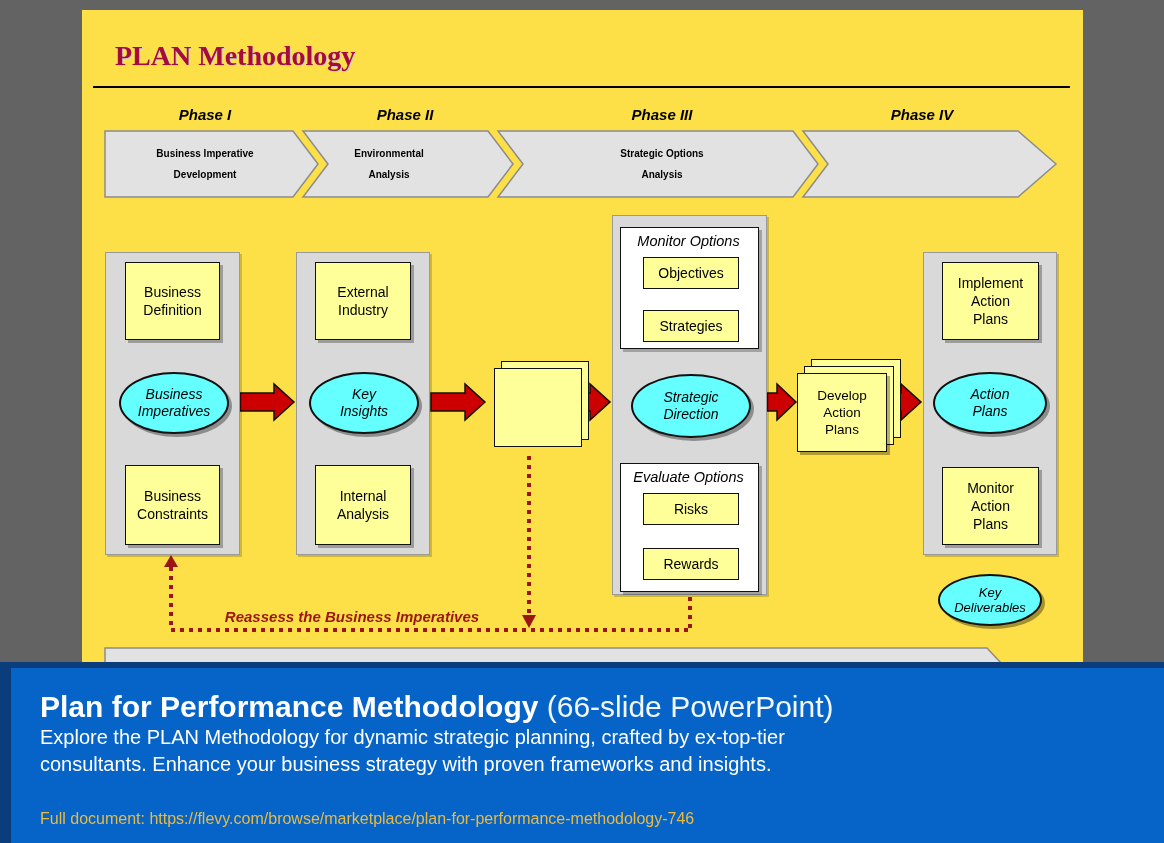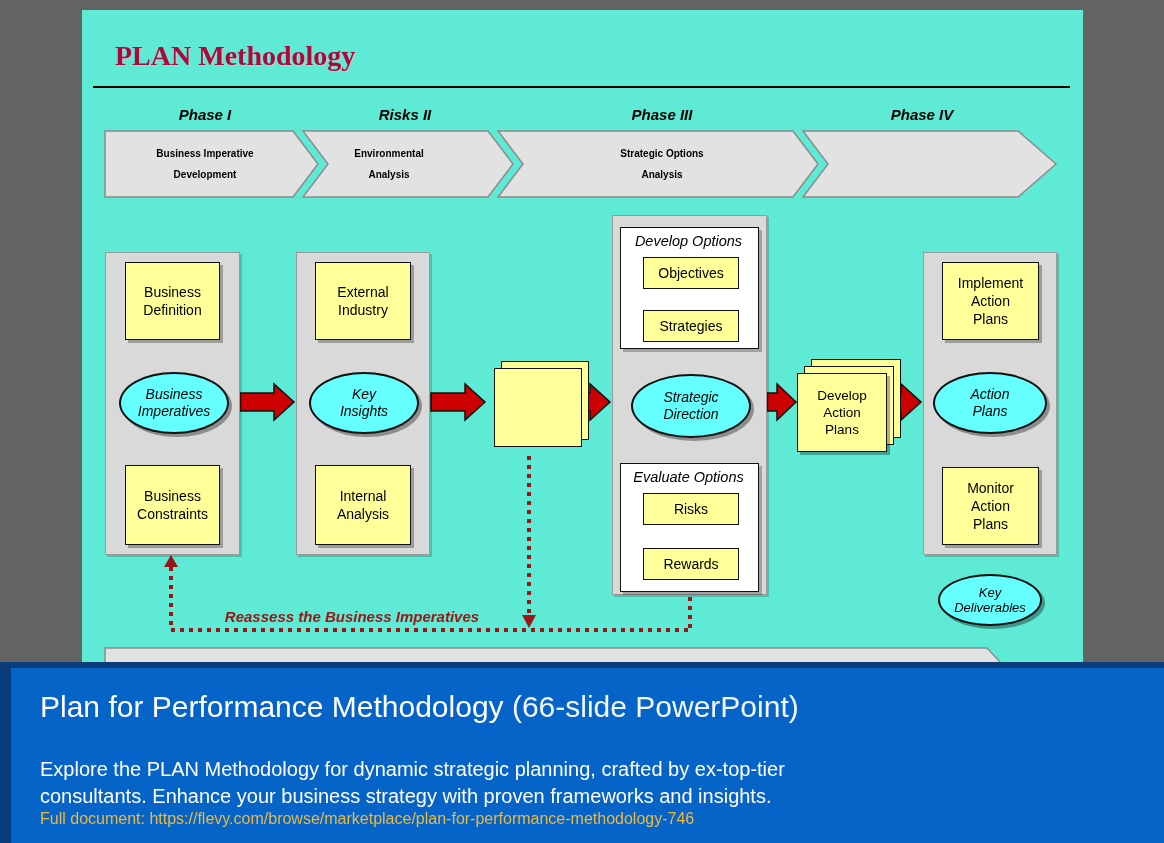--- a/index.html
+++ b/index.html
@@ -1,19 +1,19 @@
 <!DOCTYPE html>
 <html><head>
 <meta charset="utf-8">
 <style>
   html,body{margin:0;padding:0;}
   .stage{position:relative;width:1164px;height:843px;background:#636363;overflow:hidden;
          font-family:"Liberation Sans",sans-serif;}
   
-  .slide{position:absolute;left:82px;top:10px;width:1001px;height:653px;background:#5eead4;}
+  .slide{position:absolute;left:82px;top:10px;width:1001px;height:653px;background:#fde047;}
   .slide-title{position:absolute;left:33px;top:30px;font-family:"Liberation Serif",serif;
                font-weight:bold;font-size:28px;color:#a50b3c;text-shadow:1px 1px 0 #c9c9c9;}
   .title-rule{position:absolute;left:11px;top:76px;width:977px;height:2px;background:#000;}
   .phase-label{position:absolute;top:96px;width:160px;text-align:center;
                font-weight:bold;font-style:italic;font-size:15px;color:#000;}
   .chev-text{position:absolute;width:186px;top:133px;text-align:center;font-weight:bold;
              font-size:10px;line-height:21px;color:#000;white-space:pre-line;}
   svg.overlay{position:absolute;left:0;top:0;}
   .panel{position:absolute;background:#d9d9d9;border:1px solid #9a9a9a;
          box-shadow:2px 2px 0 rgba(0,0,0,0.18);}
@@ -30,41 +30,41 @@
   .stack-page{position:absolute;background:#ffff99;border:1.5px solid #111;}
   .stack-front{display:flex;align-items:center;justify-content:center;text-align:center;
                font-size:13.5px;line-height:17px;white-space:pre-line;box-shadow:3px 3px 0 rgba(0,0,0,0.3);}
   .reassess{position:absolute;left:110px;top:598px;width:320px;text-align:center;
             font-weight:bold;font-style:italic;font-size:15px;color:#9b1515;}
   
   .footer-strip{position:absolute;left:0;top:662px;width:1164px;height:6px;background:#0b3c7c;}
   .footer{position:absolute;left:0;top:668px;width:1164px;height:175px;background:#0663c8;}
   .footer-left-bar{position:absolute;left:0;top:662px;width:11px;height:181px;background:#0b3c7c;}
   .footer-title{position:absolute;left:40px;top:690px;font-size:30px;color:#fff;white-space:nowrap;}
-  .footer-title .t-bold{font-weight:normal;}
+  .footer-title .t-bold{font-weight:bold;}
   .footer-title .t-reg{font-weight:normal;opacity:0.95;}
-  .footer-desc{position:absolute;left:40px;top:756px;width:780px;font-size:20px;line-height:27px;color:#fff;}
+  .footer-desc{position:absolute;left:40px;top:724px;width:780px;font-size:20px;line-height:27px;color:#fff;}
   .footer-url{position:absolute;left:40px;top:810px;font-size:16px;color:#eaba41;}
   .logo{position:absolute;left:930px;top:720px;width:225px;text-align:center;
         font-weight:bold;font-style:italic;font-size:84px;letter-spacing:-4px;line-height:100px;}
   .logo .f{color:#b5b5b5;}
   .logo .rest{color:#ffffff;}
 </style>
 </head>
 <body>
 
 <div class="stage">
 
   <div class="slide">
 
     <div class="slide-title">PLAN Methodology</div>
     <div class="title-rule"></div>
 
     <div class="phase-label" style="left:43px">Phase I</div>
-    <div class="phase-label" style="left:243px">Risks II</div>
+    <div class="phase-label" style="left:243px">Phase II</div>
     <div class="phase-label" style="left:500px">Phase III</div>
     <div class="phase-label" style="left:760px">Phase IV</div>
 
     <svg class="overlay" width="1001" height="653">
 
       <polygon points="23,121 211,121 236,154 211,187 23,187" fill="#e2e2e2" stroke="#8c8c8c" stroke-width="1.5"></polygon>
       <polygon points="221,121 406,121 431,154 406,187 221,187 246,154" fill="#e2e2e2" stroke="#8c8c8c" stroke-width="1.5"></polygon>
       <polygon points="416,121 711,121 736,154 711,187 416,187 441,154" fill="#e2e2e2" stroke="#8c8c8c" stroke-width="1.5"></polygon>
       <polygon points="721,121 936,121 974,154 936,187 721,187 746,154" fill="#e2e2e2" stroke="#8c8c8c" stroke-width="1.5"></polygon>
 
@@ -125,21 +125,21 @@
 Industry</div>
     <div class="ellipse" style="left:227px;top:362px;width:106px;height:58px">Key
 Insights</div>
     <div class="ybox" style="left:233px;top:455px;width:94px;height:78px">Internal
 Analysis</div>
 
     <div class="stack-page" style="left:419px;top:351px;width:86px;height:77px"></div>
     <div class="stack-page" style="left:412px;top:358px;width:86px;height:77px"></div>
 
     <div class="wbox" style="left:538px;top:217px;width:137px;height:120px"></div>
-    <div class="wbox-title" style="left:538px;top:223px;width:137px">Develop Options</div>
+    <div class="wbox-title" style="left:538px;top:223px;width:137px">Monitor Options</div>
     <div class="ybox flat" style="left:561px;top:247px;width:94px;height:30px">Objectives</div>
     <div class="ybox flat" style="left:561px;top:300px;width:94px;height:30px">Strategies</div>
     <div class="ellipse" style="left:549px;top:364px;width:116px;height:60px">Strategic
 Direction</div>
 
     <div class="wbox" style="left:538px;top:453px;width:137px;height:127px"></div>
     <div class="wbox-title" style="left:538px;top:459px;width:137px">Evaluate Options</div>
     <div class="ybox flat" style="left:561px;top:483px;width:94px;height:30px">Risks</div>
     <div class="ybox flat" style="left:561px;top:538px;width:94px;height:30px">Rewards</div>
 

